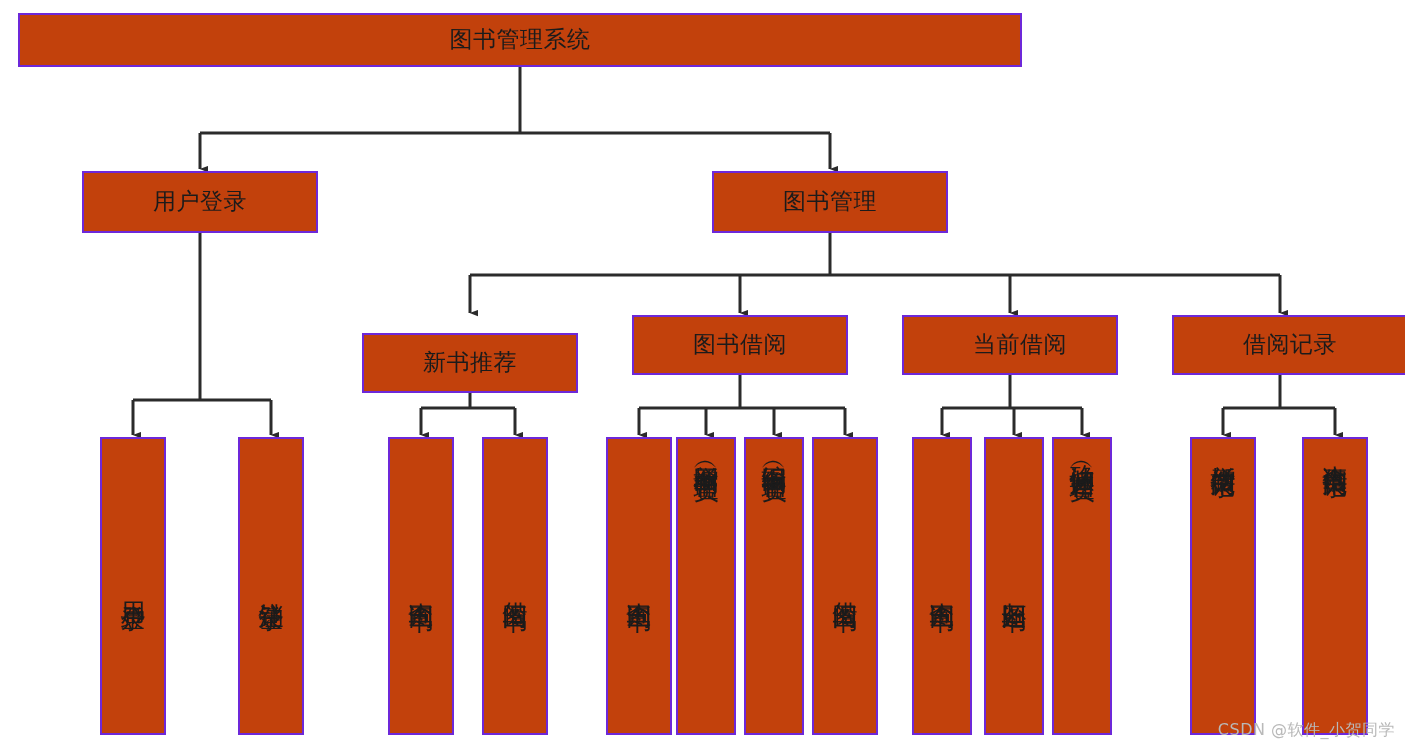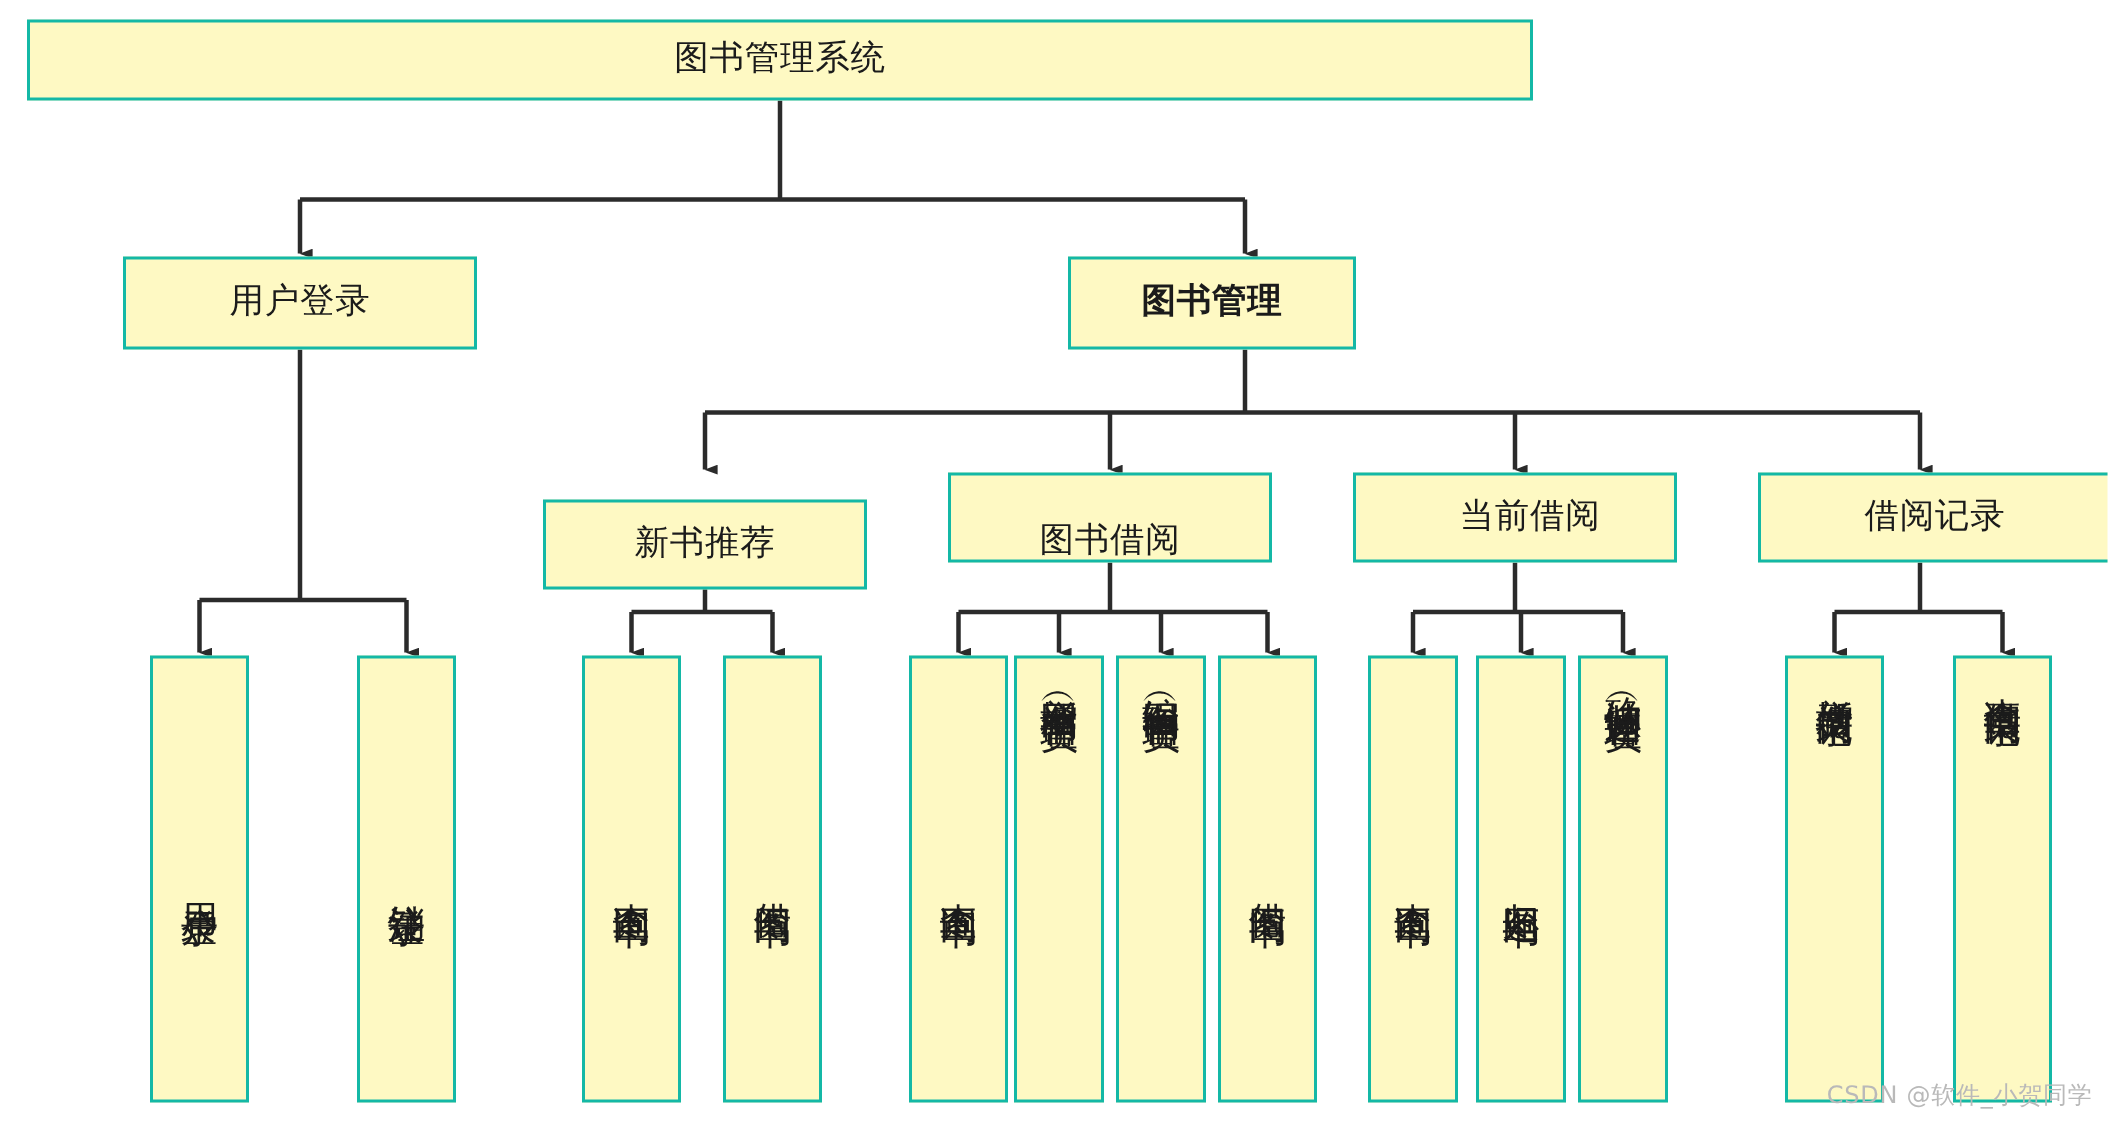--- a/index.html
+++ b/index.html
@@ -20,22 +20,22 @@
     background: #ffffff;
   }
   #tree-svg {
     position: absolute;
     left: 0;
     top: 0;
   }
   .node-box {
     position: absolute;
     box-sizing: border-box;
-    border: 2px solid #14b8a6;
-    background: #fef9c3;
+    border: 2px solid #6d28d9;
+    background: #c2410c;
     display: flex;
     align-items: center;
     justify-content: center;
     color: #1b1b1b;
   }
   .node-label-h {
     font-size: 23px;
     line-height: 1.1;
     letter-spacing: 0.5px;
     white-space: nowrap;
@@ -116,27 +116,27 @@
       </g>
   </svg>
 
   <div id="node-layer">
       <div class="node-box" style="left: 18px; top: 13px; width: 1004px; height: 54px;">
         <span class="node-label-h">图书管理系统</span>
       </div>
       <div class="node-box" style="left: 82px; top: 171px; width: 236px; height: 62px;">
         <span class="node-label-h">用户登录</span>
       </div>
-      <div class="node-box" style="left: 712px; top: 171px; width: 192px; height: 62px; font-weight: bold;">
+      <div class="node-box" style="left: 712px; top: 171px; width: 236px; height: 62px;">
         <span class="node-label-h">图书管理</span>
       </div>
       <div class="node-box" style="left: 362px; top: 333px; width: 216px; height: 60px;">
         <span class="node-label-h">新书推荐</span>
       </div>
-      <div class="node-box" style="left: 632px; top: 315px; width: 216px; height: 60px; align-items: flex-end;">
+      <div class="node-box" style="left: 632px; top: 315px; width: 216px; height: 60px;">
         <span class="node-label-h">图书借阅</span>
       </div>
       <div class="node-box" style="left: 902px; top: 315px; width: 216px; height: 60px; padding-left: 20px;">
         <span class="node-label-h">当前借阅</span>
       </div>
       <div class="node-box" style="left: 1172px; top: 315px; width: 236px; height: 60px;">
         <span class="node-label-h">借阅记录</span>
       </div>
       <div class="node-box leaf-box short-label" style="left: 100px; top: 437px; width: 66px; height: 298px;">
         <span class="node-label-v">用户登录</span>

